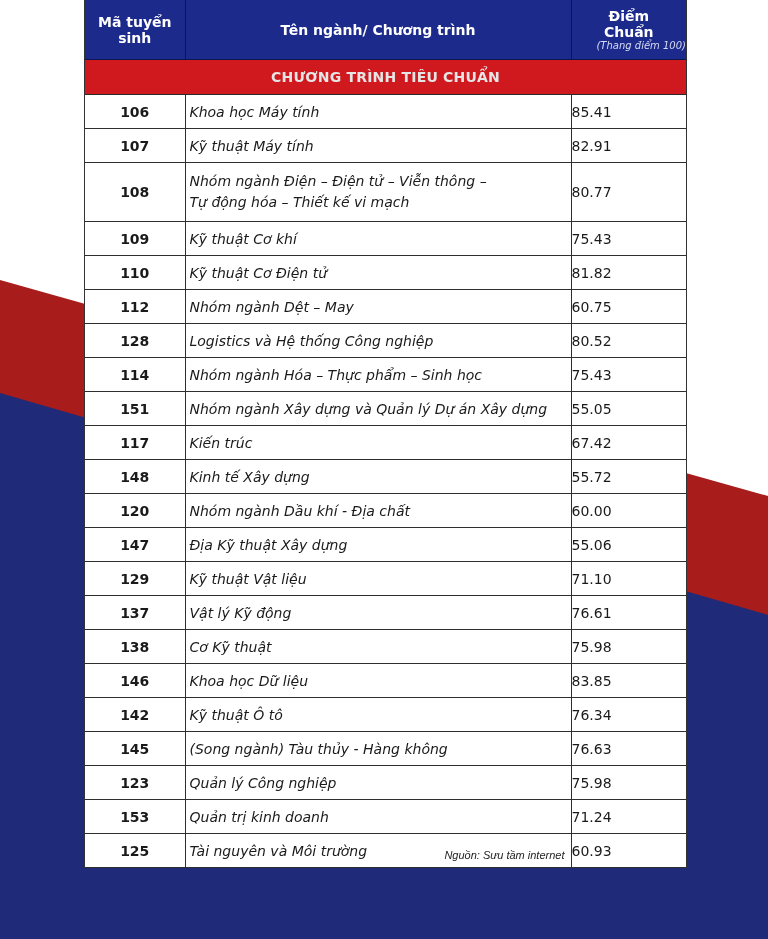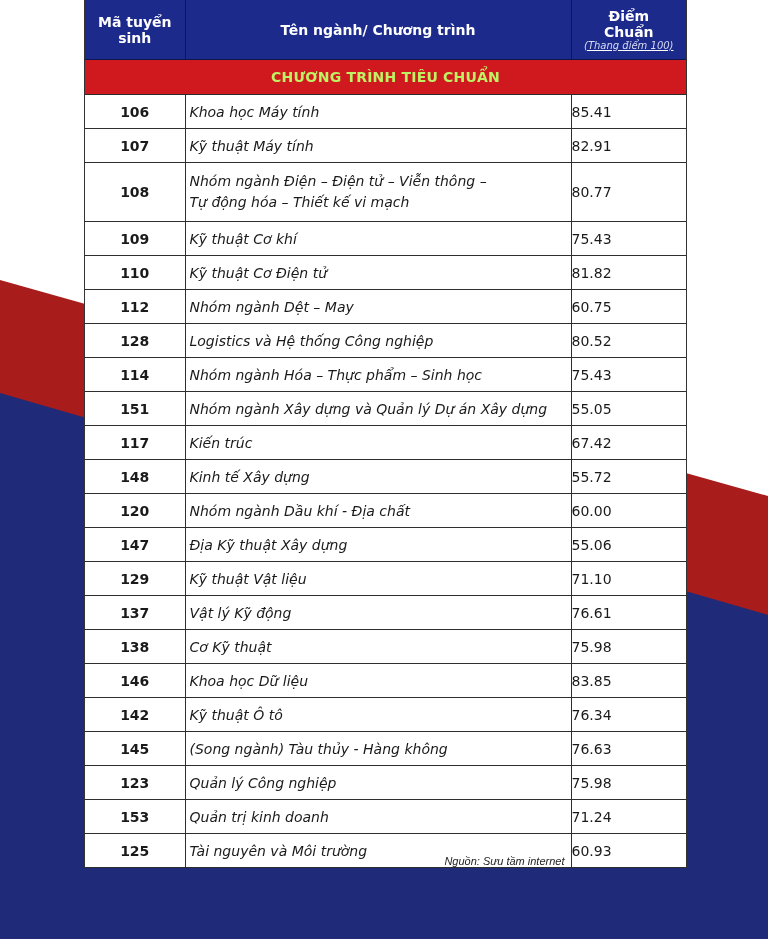--- a/index.html
+++ b/index.html
@@ -16,40 +16,40 @@
     table { border-collapse: collapse; width: 601px; table-layout: fixed; padding-left: 20px; }
     col.c1 { width: 100px; }
     col.c2 { width: 386px; }
     col.c3 { width: 115px; }
     thead th {
       background: #1c2a8c; color: #ffffff; font-weight: bold;
       font-size: 14px; line-height: 16px; height: 59px; padding: 0;
       border-right: 1px solid #0e1652; border-bottom: 1px solid #0e1652;
       vertical-align: middle; text-align: center;
     }
-    thead th:last-child { border-right: none; text-decoration: underline; }
-    th .sub { display: block; font-weight: normal; font-style: italic; font-size: 10px; line-height: 12px; color: #d6dbf3; }
+    thead th:last-child { border-right: none; }
+    th .sub { display: block; font-weight: normal; font-style: italic; font-size: 10px; line-height: 12px; color: #d6dbf3; text-align: right; }
     tr.section td {
-      background: #d0191f; color: #bef264; font-weight: bold; font-size: 14px;
+      background: #d0191f; color: #e5e5e5; font-weight: bold; font-size: 14px;
       text-align: center; height: 34px; padding: 0; letter-spacing: 0.2px;
       border-bottom: 1px solid #2a2a2a;
       margin-left: 40px;
     }
     tbody tr.row td {
       background: #ffffff; color: #1a1a1a; font-size: 14px; height: 33px;
       padding: 0; border-bottom: 1.5px solid #2e2e2e; border-right: 1.5px solid #2e2e2e;
       vertical-align: middle;
     }
     tbody tr.row td:last-child { border-right: none; }
     tbody tr.row.tall td { height: 58px; line-height: 21px; }
     td.code { text-align: center; font-weight: bold; }
     td.name { padding-left: 4px !important; position: relative; font-style: italic; }
     td.score { text-align: left; }
     .source {
-      position: absolute; right: 6px; bottom: 0; font-size: 11px; color: #222;
+      position: absolute; right: 6px; bottom: 6px; font-size: 11px; color: #222;
       font-family: "Liberation Sans", sans-serif;
     }
   </style>
 </head>
 <body>
 
 <svg class="bg" width="768" height="939" viewBox="0 0 768 939">
   <polygon points="0,280 768,496 768,939 0,939" fill="#a81c1c"></polygon>
   <polygon points="0,393 768,615 768,939 0,939" fill="#1f2a78"></polygon>
 </svg>

